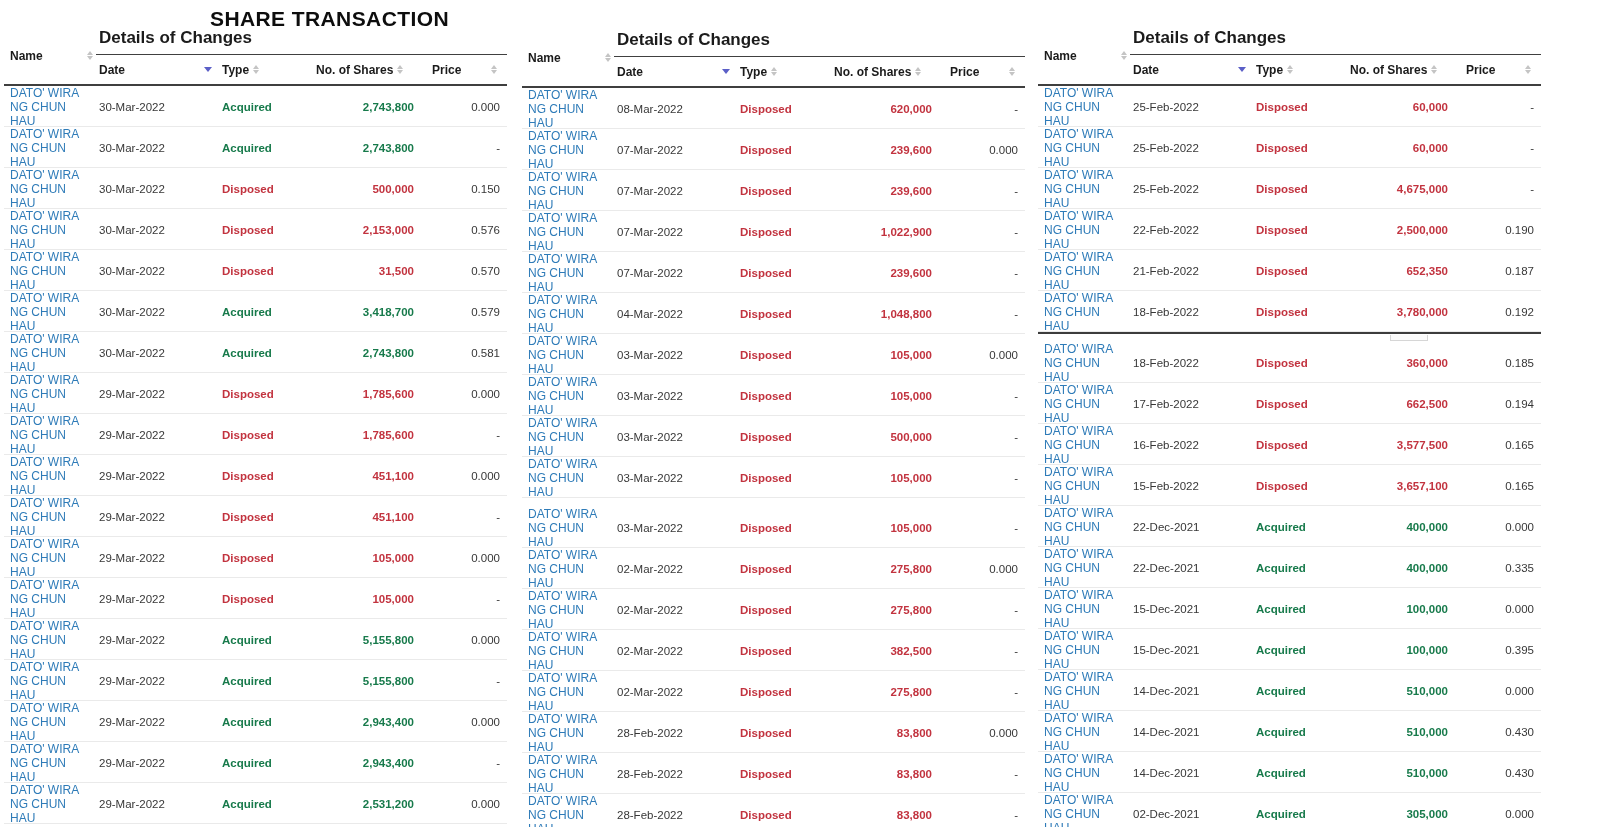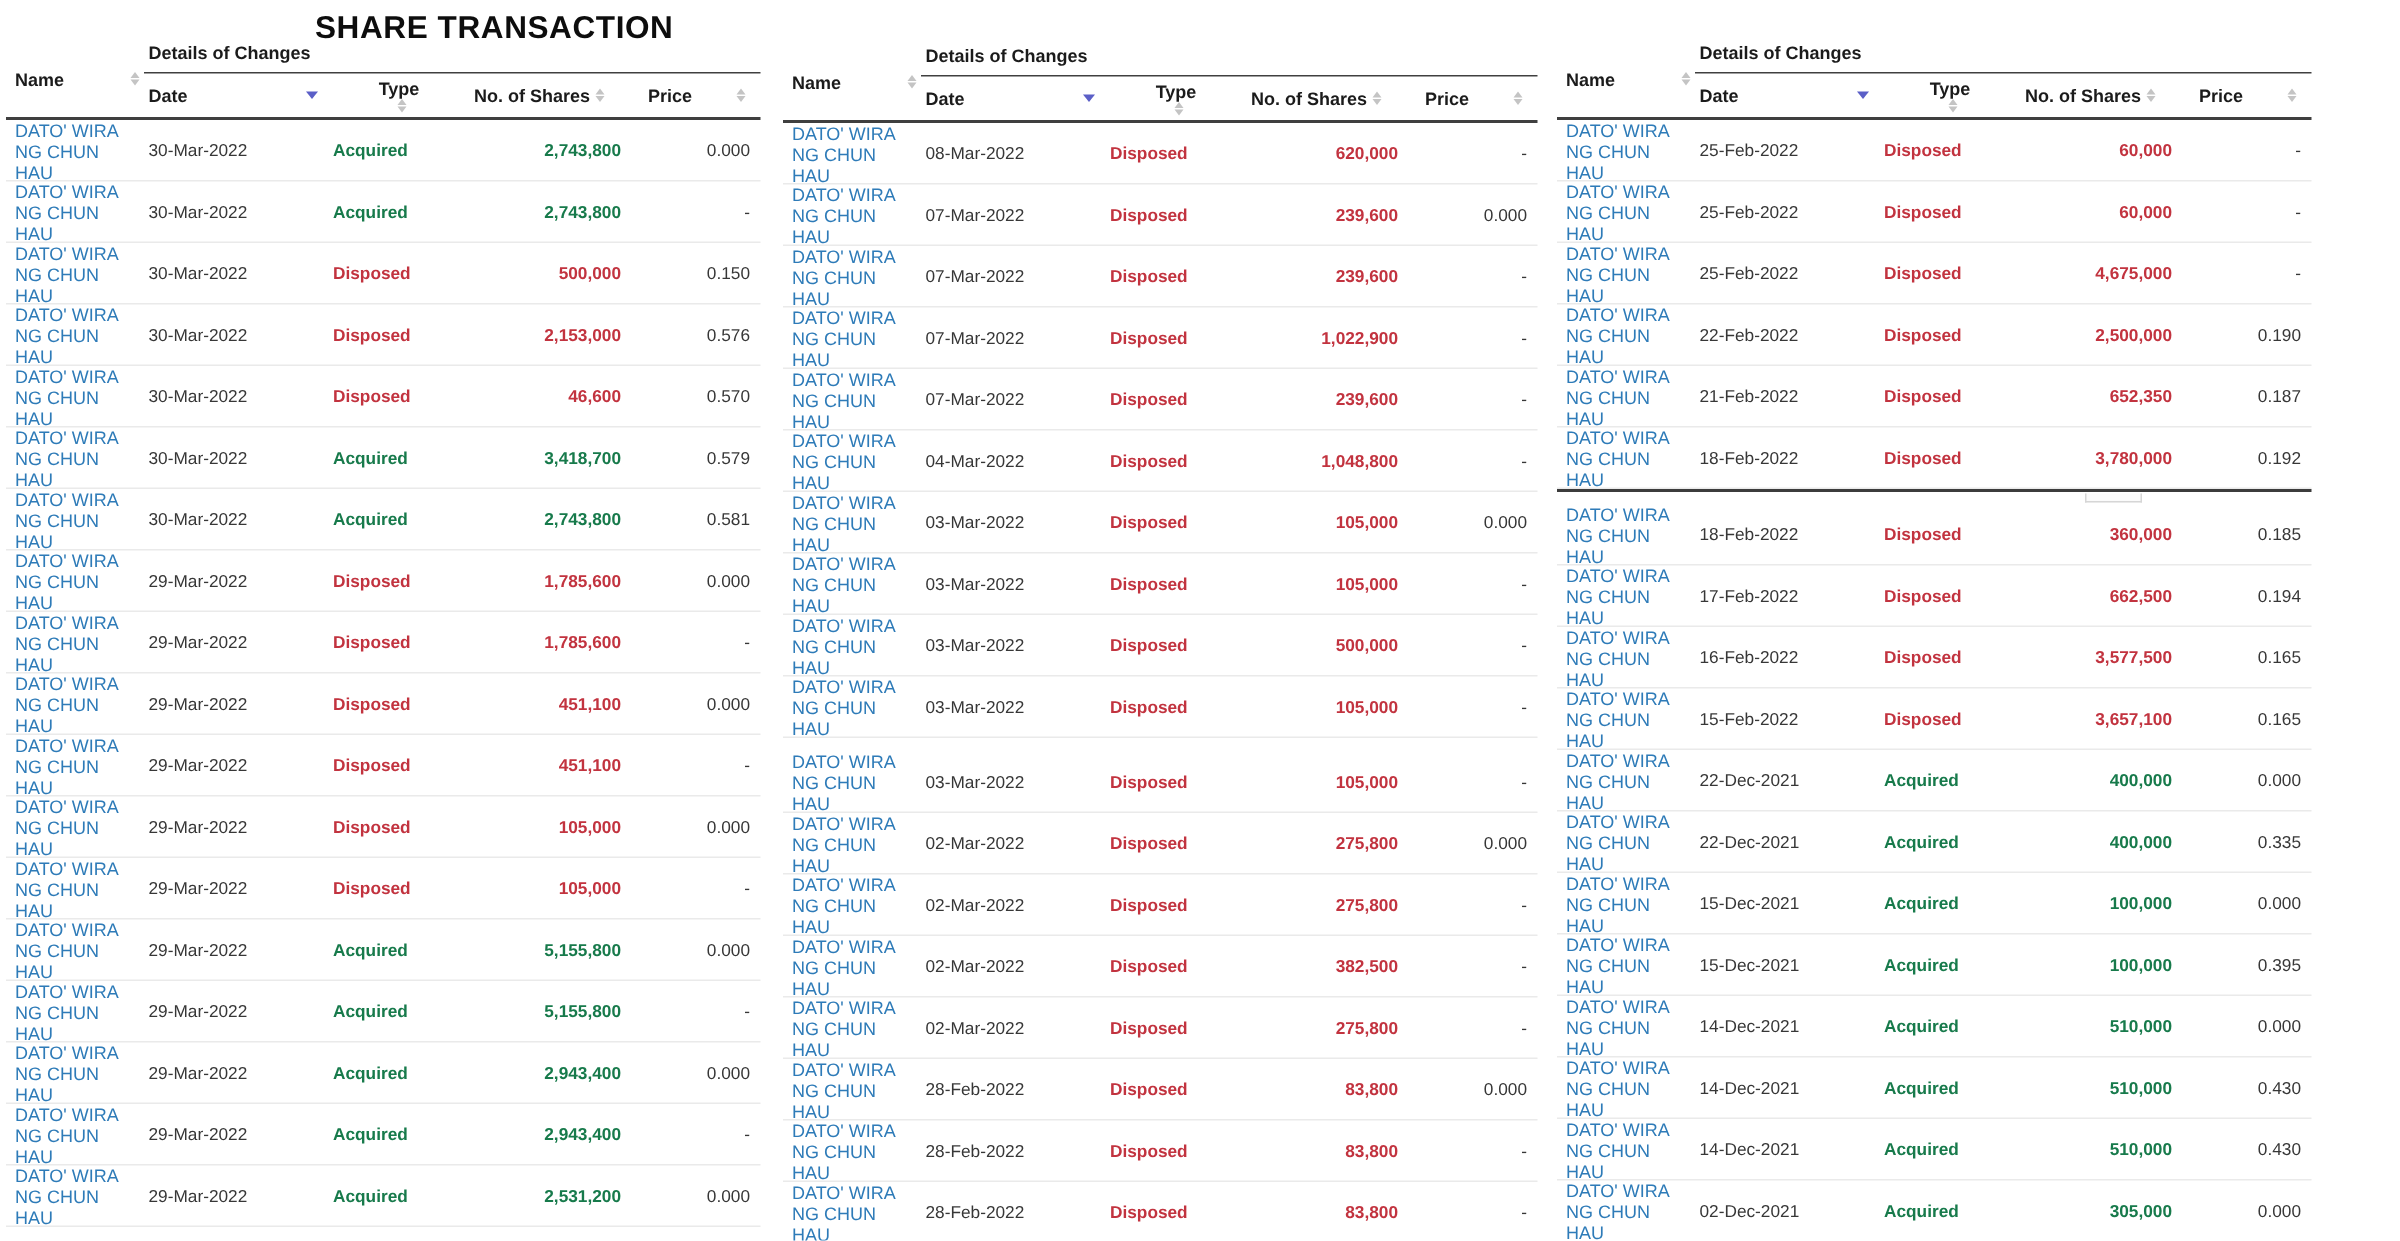--- a/index.html
+++ b/index.html
@@ -17,32 +17,32 @@
   .ptable.t2{left:522px;top:29px;}
   .ptable.t3{left:1038px;top:27px;}
 
   
   .hdr{display:grid;grid-template-columns:92px 1fr;}
   .name-col{
     display:flex;align-items:center;justify-content:space-between;
     padding:0 3px 0 6px;font-size:12px;font-weight:bold;color:#1b1b1b;cursor:pointer;
   }
   .group-label{
-    font-size:12px;font-weight:bold;color:#1b1b1b;
+    font-size:17px;font-weight:bold;color:#1b1b1b;
     padding:1px 0 6px 3px;
   }
   .group-line{border-bottom:1px solid #404040;}
   .subcols{
     display:grid;grid-template-columns:124px 96px 108px 75px;
     height:29px;align-items:center;
   }
   .subcol{display:flex;align-items:center;font-size:12px;font-weight:bold;color:#1b1b1b;cursor:pointer;}
   .subcol .hlabel{white-space:nowrap;}
   .subcol.date-col{justify-content:space-between;padding-left:3px;padding-right:8px;}
-  .subcol.type-col{justify-content:flex-start;padding-left:2px;padding-right:6px;flex-direction:column;}
+  .subcol.type-col{justify-content:flex-start;padding-left:2px;padding-right:6px;}
   .subcol.shares-col{padding-right:2px;}
   .subcol.price-col{justify-content:space-between;padding-left:8px;padding-right:2px;}
   .thickline{border-bottom:2px solid #3f3f3f;}
 
   
   .sortboth{display:inline-flex;flex-direction:column;gap:1px;margin-left:4px;}
   .sortboth i{display:block;width:0;height:0;border-left:3.5px solid transparent;border-right:3.5px solid transparent;}
   .sortboth i.up{border-bottom:4px solid #c4c4c4;}
   .sortboth i.dn{border-top:4px solid #c4c4c4;}
   .sortdesc{display:inline-block;width:0;height:0;margin-left:4px;
@@ -146,21 +146,21 @@
           <div class="cell name"><span class="link">DATO' WIRA NG CHUN HAU</span></div>
           <div class="cell date">30-Mar-2022</div>
           <div class="cell type disp">Disposed</div>
           <div class="cell shares disp">2,153,000</div>
           <div class="cell price">0.576</div>
         </div>
         <div class="row">
           <div class="cell name"><span class="link">DATO' WIRA NG CHUN HAU</span></div>
           <div class="cell date">30-Mar-2022</div>
           <div class="cell type disp">Disposed</div>
-          <div class="cell shares disp">46,600</div>
+          <div class="cell shares disp">31,500</div>
           <div class="cell price">0.570</div>
         </div>
         <div class="row">
           <div class="cell name"><span class="link">DATO' WIRA NG CHUN HAU</span></div>
           <div class="cell date">30-Mar-2022</div>
           <div class="cell type acq">Acquired</div>
           <div class="cell shares acq">3,418,700</div>
           <div class="cell price">0.579</div>
         </div>
         <div class="row">

